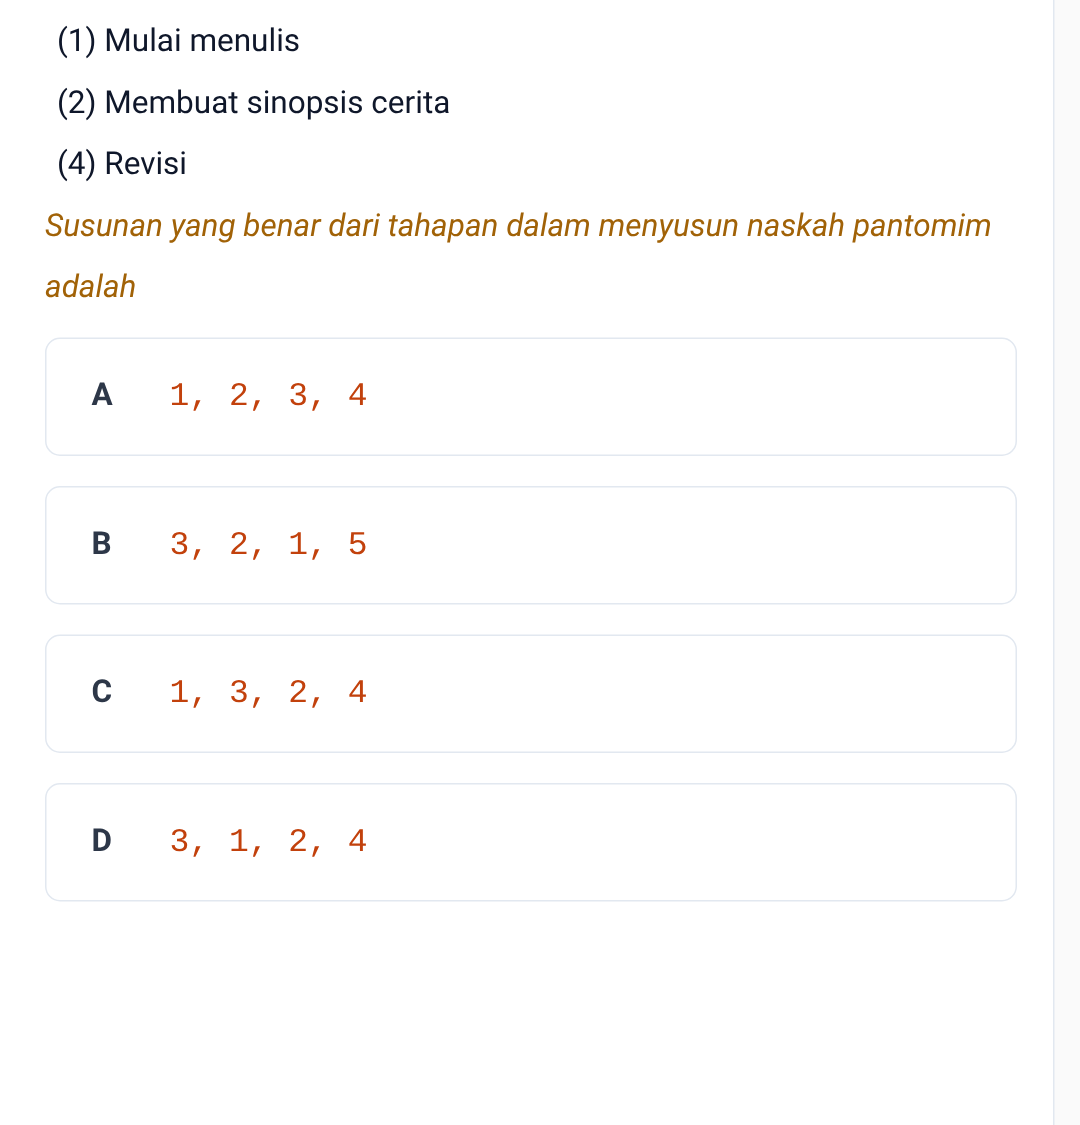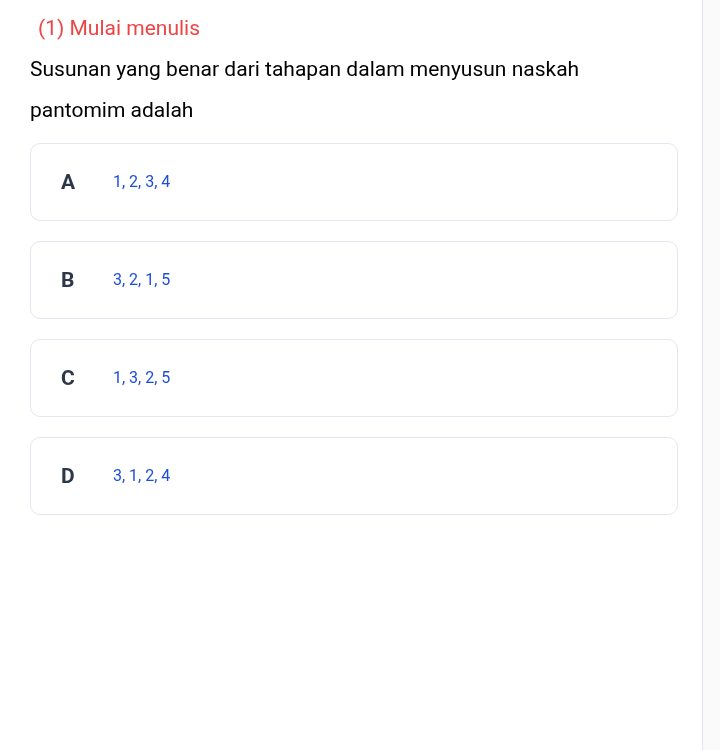--- a/index.html
+++ b/index.html
@@ -15,28 +15,29 @@
       padding: 8px 38px;
       color: #4a5568;
       position: relative;
     }
     .content-wrapper {
       width: 640px;
     }
     .step-line {
       font-size: 21px;
       line-height: 1.95;
-      color: #ef4444;
+      color: #0f172a;
     }
     .question-text {
       font-size: 21px;
       line-height: 1.95;
-      color: #000000;
+      color: #a16207;
       margin-bottom: 12px;
       margin-left: -8px;
+      font-style: italic;
     }
     .options-container {
       display: flex;
       flex-direction: column;
       gap: 20px;
       margin-left: -8px;
     }
     .option-card {
       border: 1px solid #e2e8f0;
       border-radius: 10px;
@@ -46,52 +47,55 @@
       gap: 32px;
       background: #ffffff;
     }
     .option-letter {
       font-size: 21px;
       font-weight: 700;
       color: #2d3748;
       min-width: 20px;
     }
     .option-text {
-      font-size: 16px;
-      color: #1d4ed8;
+      font-size: 22px;
+      color: #c2410c;
+      font-family: Liberation Mono, monospace;
     }
     .side-bar {
       position: absolute;
       right: 0;
       top: 0;
       width: 18px;
       height: 100%;
       border-left: 1px solid #e2e8f0;
       background: #fafafa;
     }
   </style>
 </head>
 <body>
 
 <div class="content-wrapper">
   <div class="step-line">(1) Mulai menulis</div>
+  <div class="step-line">(2) Membuat sinopsis cerita</div>
+  <div class="step-line">(4) Revisi</div>
   <div class="question-text">Susunan yang benar dari tahapan dalam menyusun naskah pantomim adalah</div>
 
   <div class="options-container">
     <div class="option-card">
       <span class="option-letter">A</span>
       <span class="option-text">1, 2, 3, 4</span>
     </div>
     <div class="option-card">
       <span class="option-letter">B</span>
       <span class="option-text">3, 2, 1, 5</span>
     </div>
     <div class="option-card">
       <span class="option-letter">C</span>
-      <span class="option-text">1, 3, 2, 5</span>
+      <span class="option-text">1, 3, 2, 4</span>
     </div>
     <div class="option-card">
       <span class="option-letter">D</span>
       <span class="option-text">3, 1, 2, 4</span>
     </div>
   </div>
 </div>
 
 <div class="side-bar"></div>
 

